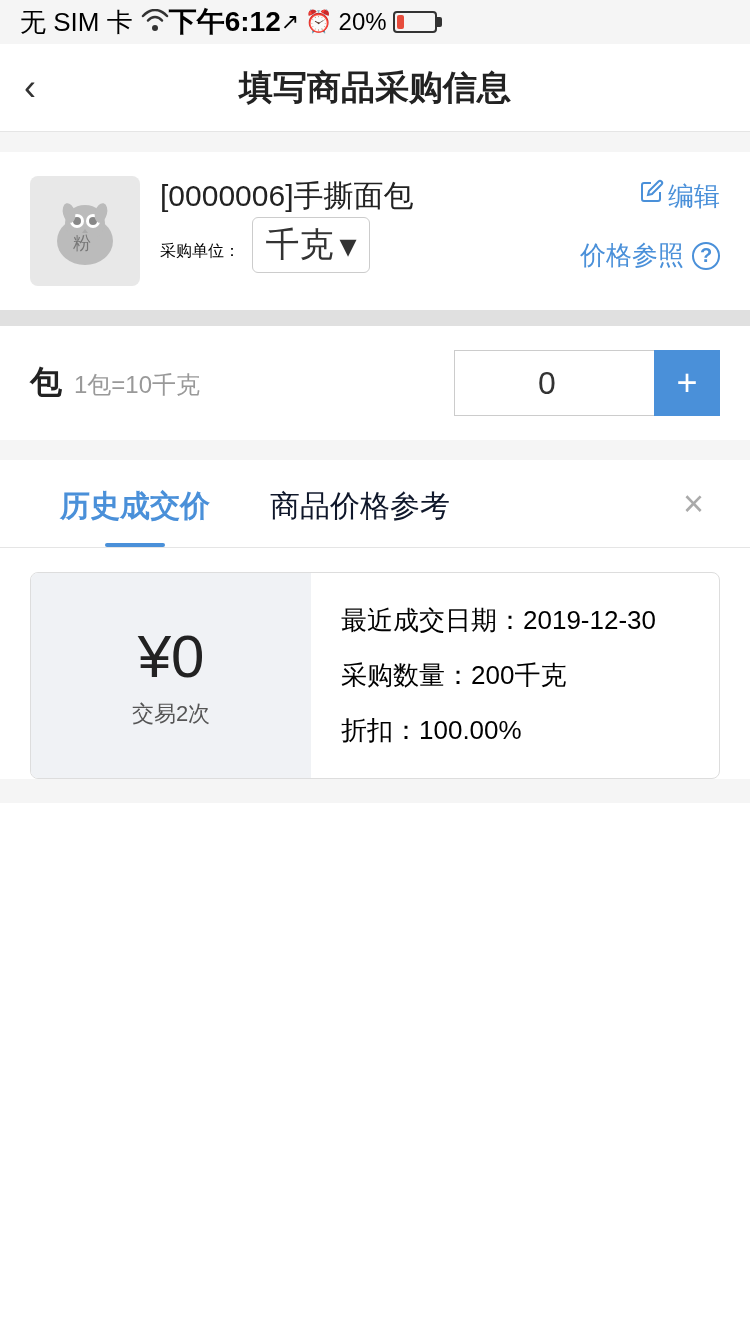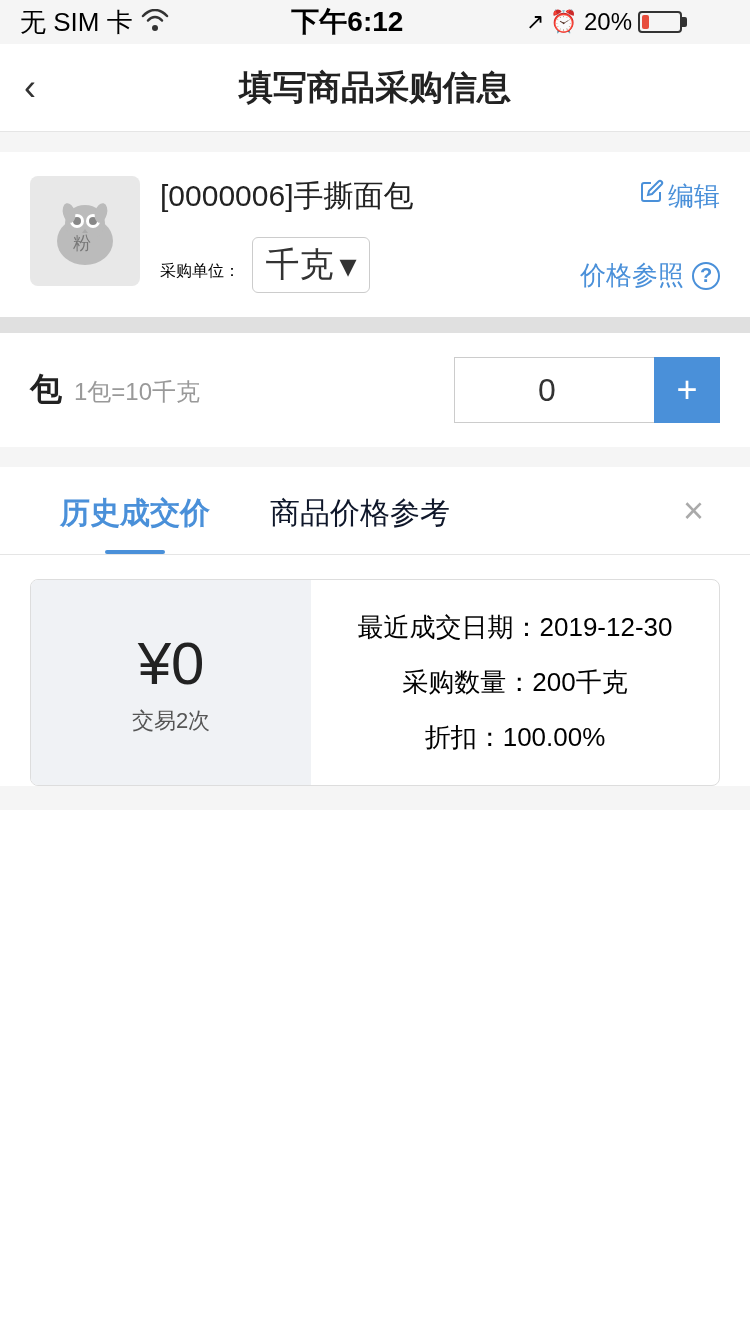--- a/index.html
+++ b/index.html
@@ -12,21 +12,20 @@
       overflow-x: hidden;
     }
 
     
     .status-bar {
       width: 702px;
       height: 44px;
       background: #f5f5f5;
       display: flex;
       align-items: center;
-      justify-content: space-between;
       padding: 0 20px;
       font-size: 26px;
       font-weight: 500;
     }
     .status-left { display: flex; align-items: center; gap: 8px; }
     .status-center { font-size: 28px; font-weight: 600; }
     .status-right { display: flex; align-items: center; gap: 6px; font-size: 24px; }
     .battery {
       width: 44px; height: 22px;
       border: 2px solid #333;
@@ -95,21 +94,20 @@
       flex-shrink: 0;
       overflow: hidden;
     }
     .product-info {
       flex: 1;
     }
     .product-header {
       display: flex;
       justify-content: space-between;
       align-items: center;
-      margin-bottom: 20px;
     }
     .product-name {
       font-size: 30px;
       color: #222;
       font-weight: 500;
     }
     .edit-link {
       font-size: 26px;
       color: #4a90d9;
       display: flex;
@@ -208,21 +206,20 @@
       align-items: center;
       justify-content: center;
       cursor: pointer;
       border: 1px solid #4a90d9;
     }
 
     
     .tabs-panel {
       background: #ffffff;
       margin-top: 20px;
-      text-align: center;
     }
     .tabs-header {
       display: flex;
       align-items: center;
       border-bottom: 1px solid #e5e5e5;
       padding: 0 30px;
       position: relative;
     }
     .tab-item {
       padding: 26px 30px 20px;

